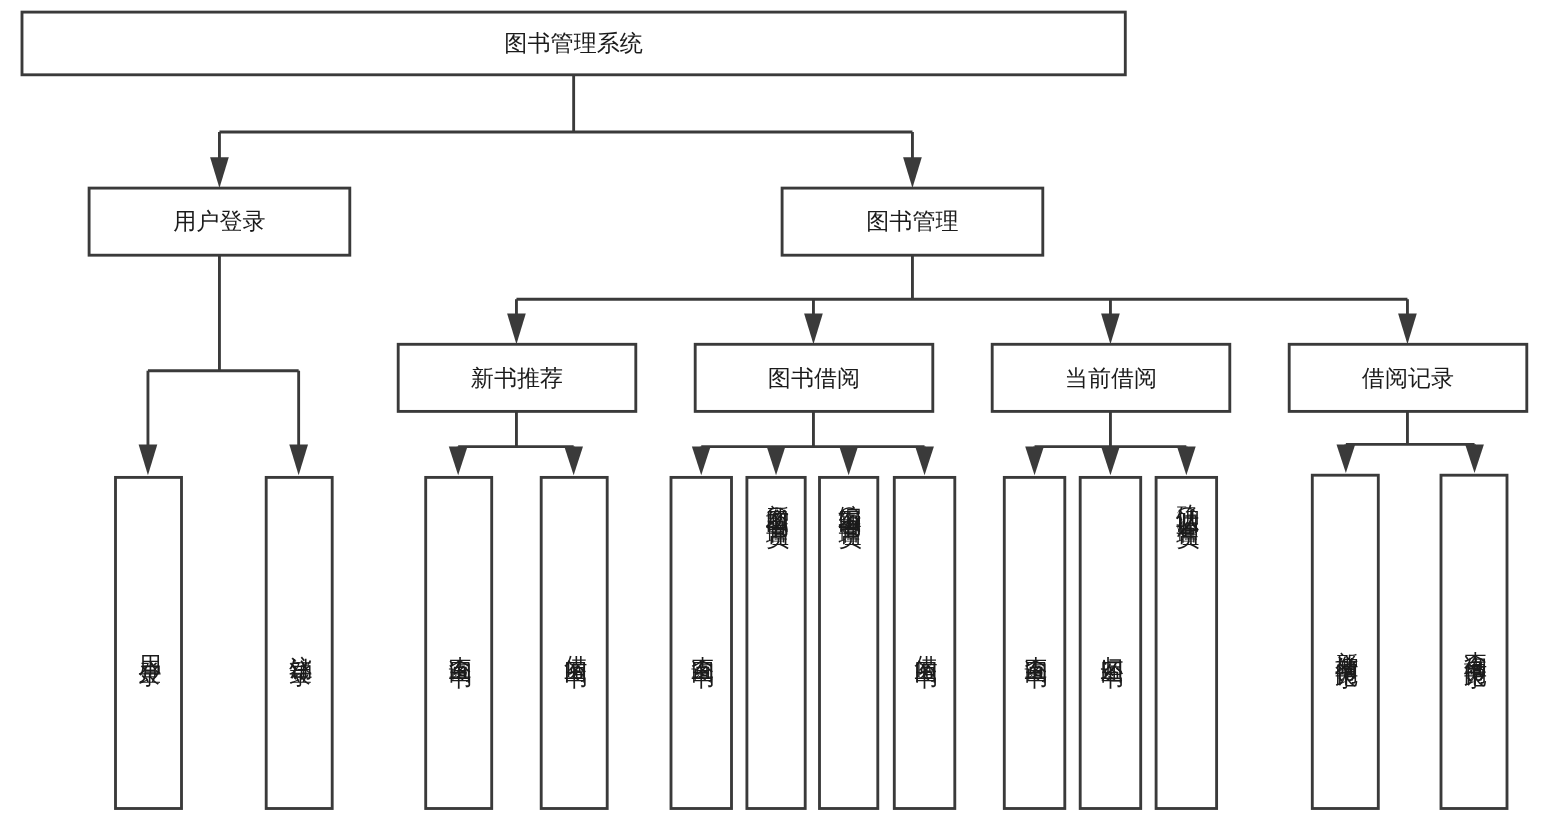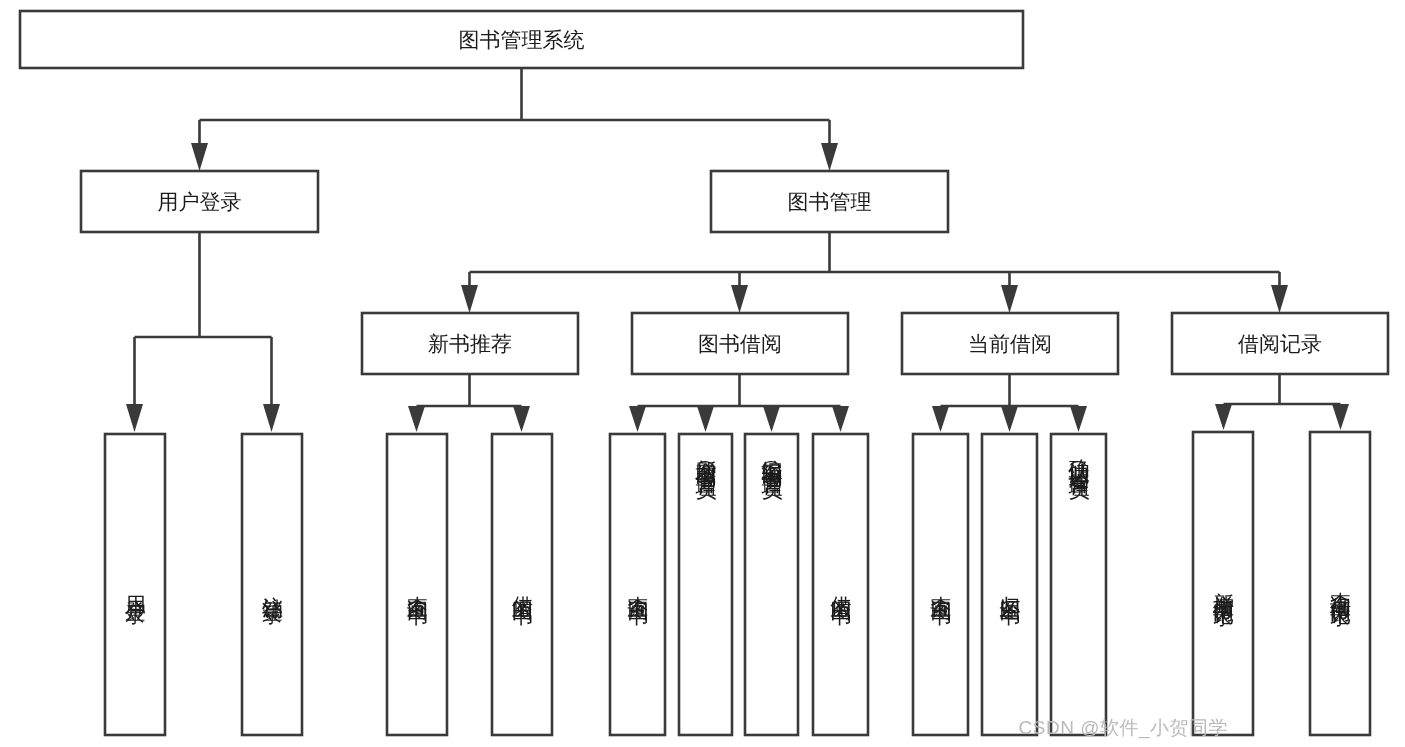--- a/index.html
+++ b/index.html
@@ -254,15 +254,14 @@
     <span class="leaf-label" style="margin-top:8px;">确认归还（管理员）</span>
   </div>
 
   <div class="leaf-label-wrap" style="left:1193px; top:432px; width:60px; height:303px;">
     <span class="leaf-label">新增借阅记录</span>
   </div>
   <div class="leaf-label-wrap" style="left:1310px; top:432px; width:60px; height:303px;">
     <span class="leaf-label">查询借阅记录</span>
   </div>
 
-  <div class="watermark">CSDN @软件_小贺同学</div>
 
 </div>
 
 </body></html>

